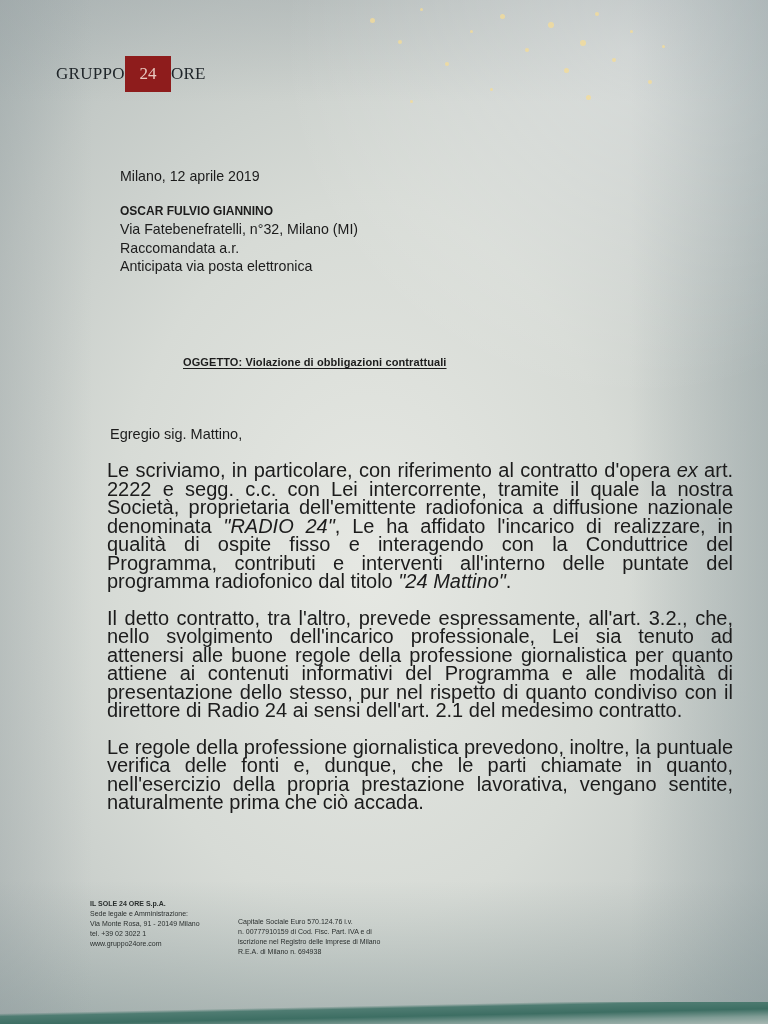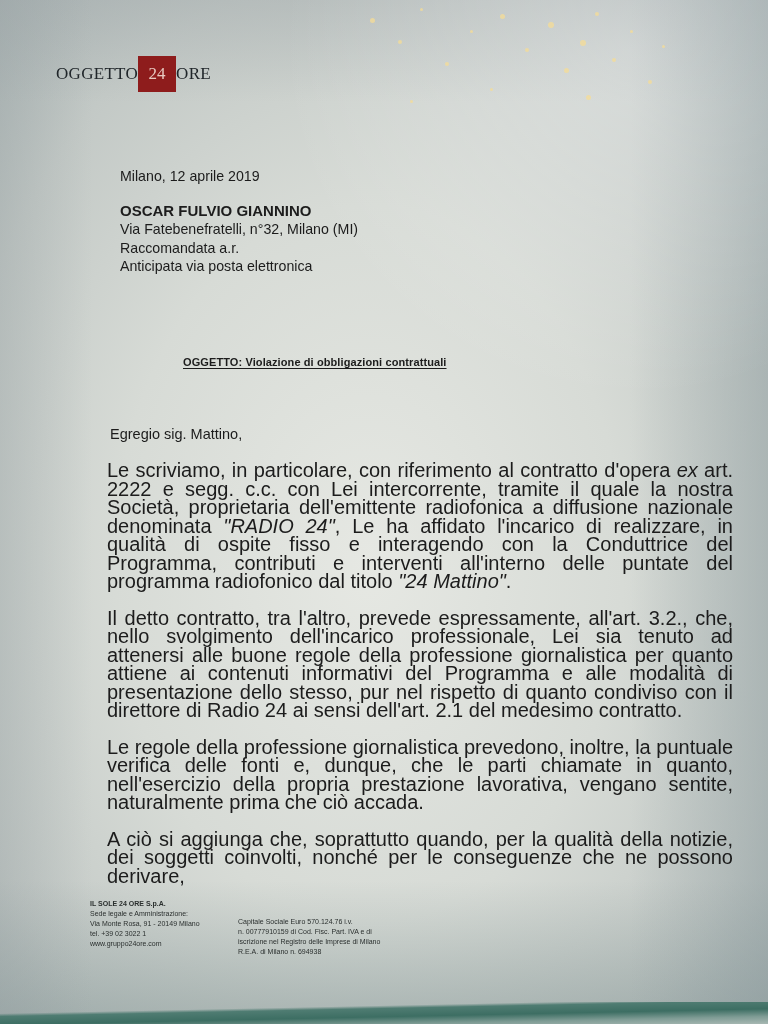--- a/index.html
+++ b/index.html
@@ -19,26 +19,26 @@
   .sparkles { position:absolute; left:350px; top:0; width:330px; height:130px; pointer-events:none; }
   .sparkles span { position:absolute; border-radius:50%; background:rgba(245,220,150,0.75); }
   .bottom-edge {
     position:absolute; left:0; bottom:0; width:768px; height:22px;
     background: linear-gradient(178.8deg, rgba(0,0,0,0) 0%, rgba(0,0,0,0) 30%, #4f7c72 38%, #3d6e63 60%, #7f9c95 80%, #a8b8b3 100%);
   }
   .logo { position:absolute; left:56px; top:56px; height:36px; display:flex; align-items:center; }
   .logo .txt { font-family:"Liberation Serif", "DejaVu Serif", serif; font-size:17px; letter-spacing:0.3px; color:#20262a; }
   .logo .box {
     display:inline-flex; align-items:center; justify-content:center;
-    width:38px; height:36px; background:#8e1c1c; color:#e8c9c0;
+    width:46px; height:36px; background:#8e1c1c; color:#e8c9c0;
     font-family:"Liberation Serif", "DejaVu Serif", serif; font-size:17px;
   }
   .addr { position:absolute; left:120px; top:167px; font-size:14.2px; line-height:18.5px; }
   .addr .gap { height:16px; }
-  .addr .bold { font-weight:bold; font-size:15px; }
+  .addr .bold { font-weight:bold; font-size:12px; }
   .subject {
     position:absolute; left:183px; top:356px; font-size:11px; font-weight:bold;
     text-decoration:underline; text-underline-offset:2px; letter-spacing:0.1px;
   }
   .salutation { position:absolute; left:110px; top:426px; font-size:14.5px; }
   .body { position:absolute; left:107px; top:461px; width:626px; font-size:20px; line-height:18.5px; }
   .body p { margin:0 0 18px 0; text-align:justify; text-align-last:left; }
   .body p.last { margin:0; }
   .footer-left { position:absolute; left:90px; top:899px; font-size:7px; line-height:10px; color:#2a2f2e; }
   .footer-left .bold { font-weight:bold; }
@@ -64,21 +64,21 @@
   <span style="left:236px;top:95px;width:5px;height:5px"></span>
   <span style="left:262px;top:58px;width:4px;height:4px"></span>
   <span style="left:280px;top:30px;width:3px;height:3px"></span>
   <span style="left:298px;top:80px;width:4px;height:4px"></span>
   <span style="left:312px;top:45px;width:3px;height:3px"></span>
   <span style="left:140px;top:88px;width:3px;height:3px"></span>
   <span style="left:60px;top:100px;width:3px;height:3px"></span>
 </div>
 
 <div class="logo">
-  <span class="txt">OGGETTO</span>
+  <span class="txt">GRUPPO</span>
   <span class="box">24</span>
   <span class="txt">ORE</span>
 </div>
 
 <div class="addr">
   <div>Milano, 12 aprile 2019</div>
   <div class="gap"></div>
   <div class="bold">OSCAR FULVIO GIANNINO</div>
   <div>Via Fatebenefratelli, n°32, Milano (MI)</div>
   <div>Raccomandata a.r.</div>
@@ -86,21 +86,20 @@
 </div>
 
 <div class="subject">OGGETTO: Violazione di obbligazioni contrattuali</div>
 
 <div class="salutation">Egregio sig. Mattino,</div>
 
 <div class="body">
   <p><span>Le scriviamo, in particolare, con riferimento al contratto d'opera </span><i>ex</i><span> art. 2222 e segg. c.c. con Lei intercorrente, tramite il quale la nostra Società, proprietaria dell'emittente radiofonica a diffusione nazionale denominata </span><i>"RADIO 24"</i><span>, Le ha affidato l'incarico di realizzare, in qualità di ospite fisso e interagendo con la Conduttrice del Programma, contributi e interventi all'interno delle puntate del programma radiofonico dal titolo </span><i>"24 Mattino"</i><span>.</span></p>
   <p>Il detto contratto, tra l'altro, prevede espressamente, all'art. 3.2., che, nello svolgimento dell'incarico professionale, Lei sia tenuto ad attenersi alle buone regole della professione giornalistica per quanto attiene ai contenuti informativi del Programma e alle modalità di presentazione dello stesso, pur nel rispetto di quanto condiviso con il direttore di Radio 24 ai sensi dell'art. 2.1 del medesimo contratto.</p>
   <p>Le regole della professione giornalistica prevedono, inoltre, la puntuale verifica delle fonti e, dunque, che le parti chiamate in quanto, nell'esercizio della propria prestazione lavorativa, vengano sentite, naturalmente prima che ciò accada.</p>
-  <p class="last">A ciò si aggiunga che, soprattutto quando, per la qualità della notizie, dei soggetti coinvolti, nonché per le conseguenze che ne possono derivare,</p>
 </div>
 
 <div class="footer-left">
   <div class="bold">IL SOLE 24 ORE S.p.A.</div>
   <div>Sede legale e Amministrazione:</div>
   <div>Via Monte Rosa, 91 - 20149 Milano</div>
   <div>tel. +39 02 3022 1</div>
   <div>www.gruppo24ore.com</div>
 </div>
 

